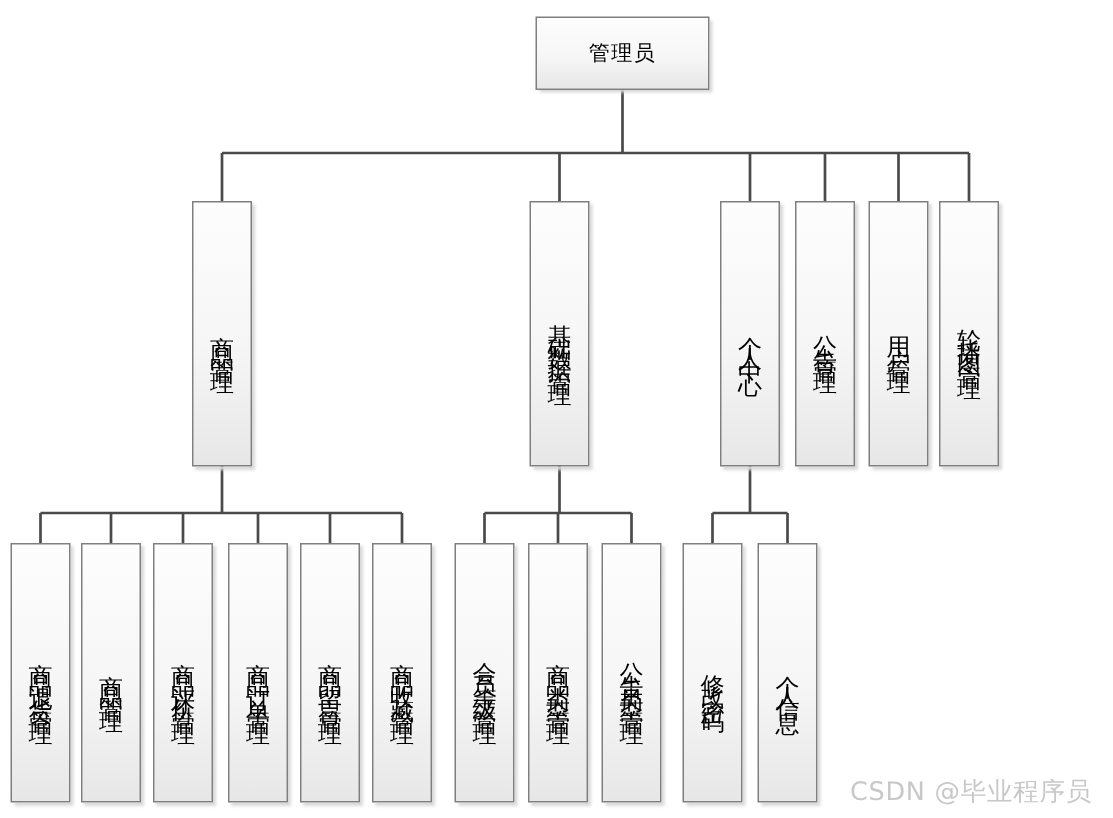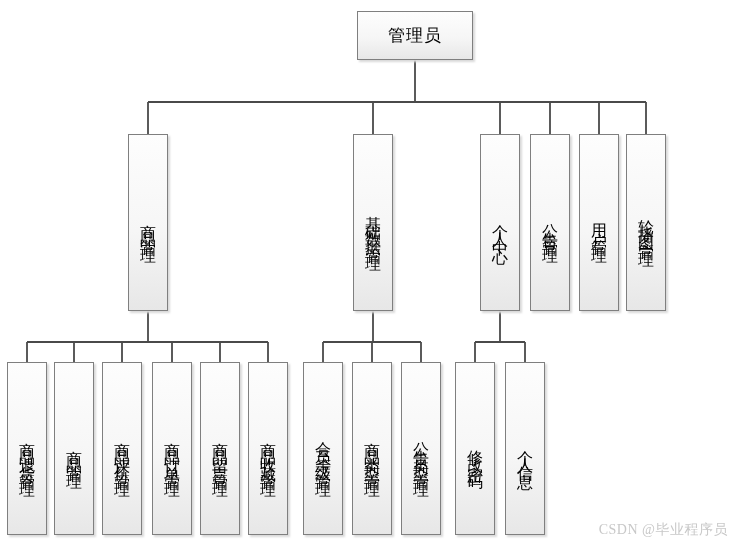--- a/index.html
+++ b/index.html
@@ -28,41 +28,40 @@
     box-sizing: border-box;
     border: 1.5px solid #7f7f7f;
     background: linear-gradient(to bottom, #fdfdfd 0%, #f6f6f6 55%, #e7e7e7 100%);
     box-shadow: 2px 2px 2px #d9d9d9;
     display: flex;
     align-items: center;
     justify-content: center;
     color: #000000;
   }
   .node.h .label {
-    font-size: 17px;
+    font-size: 14px;
     letter-spacing: 1px;
     white-space: nowrap;
   }
   .node.v .label {
     writing-mode: vertical-rl;
     text-orientation: upright;
     font-size: 16px;
     letter-spacing: 8px;
     line-height: 1;
     margin-bottom: -8px; 
   }
   .watermark {
     position: absolute;
     right: 14px;
     bottom: 6px;
-    font-size: 14px;
+    font-size: 17px;
     color: #c8c8c8;
     letter-spacing: 0.5px;
     white-space: nowrap;
-    font-family: Liberation Serif, serif;
   }
 </style>
 </head>
 <body>
 
 <div id="stage">
 
   <svg id="connectors" viewBox="0 0 742 545" xmlns="http://www.w3.org/2000/svg">
 
     <path d="M415 60 V102 M148 102 H646

